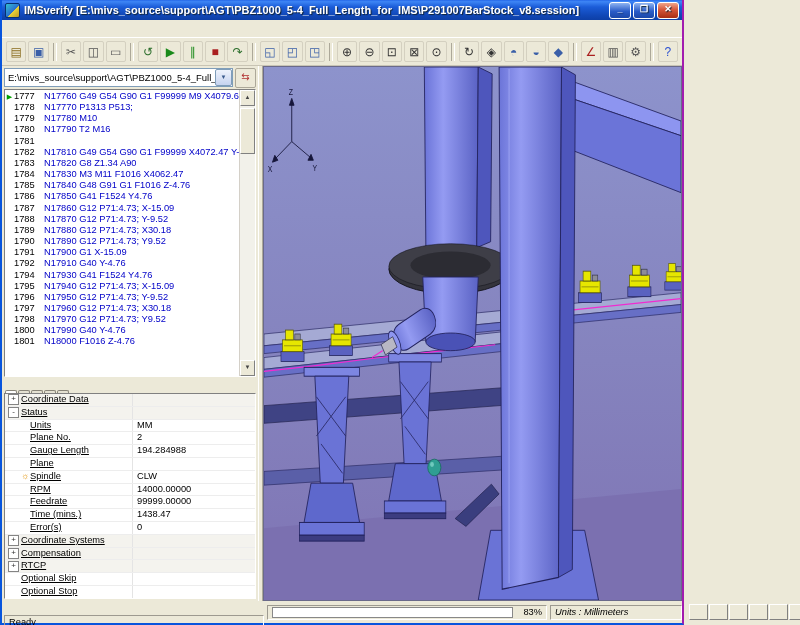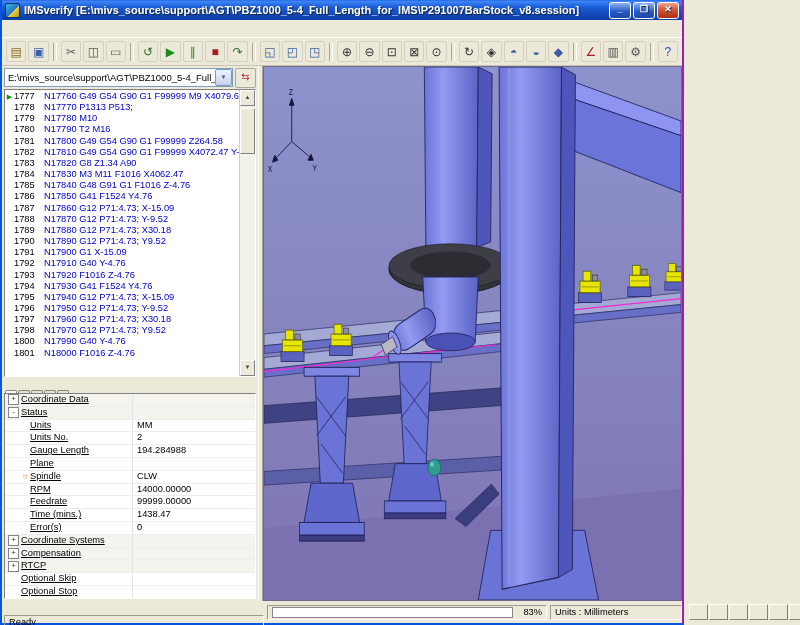--- a/index.html
+++ b/index.html
@@ -71,21 +71,21 @@
   .viewport{flex:1;position:relative;background:#8583be;border:1px solid #6a6a8a;min-width:0;overflow:hidden;}
   .viewport svg{display:block;width:100%;height:100%;}
   
   .statusbar{height:20px;flex:0 0 20px;display:flex;align-items:center;padding:1px 2px;gap:3px;background:#ece9d8;}
   .scell{height:15px;border:1px solid;border-color:#9d9a90 #fff #fff #9d9a90;display:flex;align-items:center;
     padding:0 4px;font-size:9.3px;color:#000;box-sizing:border-box;}
   .cell-ready{width:260px;flex:0 0 260px;margin-top:20px;}
   .cell-progress{width:280px;flex:0 0 280px;gap:10px;}
   .ptrack{flex:1;height:9px;border:1px solid #888;background:#fff;overflow:hidden;}
   .pfill{height:100%;background:#15153f;}
-  .cell-units{width:132px;flex:0 0 132px;}
+  .cell-units{width:132px;flex:0 0 132px;font-style:italic;}
   .cell-media{flex:1;justify-content:flex-end;gap:1px;border:none;}
   .mbtn{width:17px;height:14px;background:#ece9d8;border:1px solid;border-color:#fff #808080 #808080 #fff;
     font-size:6px;line-height:12px;text-align:center;color:#222;}
 </style>
 </head>
 <body>
 
 <div class="window">
 
   <div class="titlebar">
@@ -243,21 +243,20 @@
               <span class="ltext">N17780 M10</span>
             </div>
             <div class="code-row">
               <span class="marker"></span>
               <span class="lnum">1780</span>
               <span class="ltext">N17790 T2 M16</span>
             </div>
             <div class="code-row">
               <span class="marker"></span>
               <span class="lnum">1781</span>
-              <span class="ltext">N17800 G49 G54 G90 G1 F99999 Z264.58</span>
             </div>
             <div class="code-row">
               <span class="marker"></span>
               <span class="lnum">1782</span>
               <span class="ltext">N17810 G49 G54 G90 G1 F99999 X4072.47 Y-45.69 A90 C90</span>
             </div>
             <div class="code-row">
               <span class="marker"></span>
               <span class="lnum">1783</span>
               <span class="ltext">N17820 G8 Z1.34 A90</span>
@@ -299,25 +298,20 @@
             </div>
             <div class="code-row">
               <span class="marker"></span>
               <span class="lnum">1791</span>
               <span class="ltext">N17900 G1 X-15.09</span>
             </div>
             <div class="code-row">
               <span class="marker"></span>
               <span class="lnum">1792</span>
               <span class="ltext">N17910 G40 Y-4.76</span>
-            </div>
-            <div class="code-row">
-              <span class="marker"></span>
-              <span class="lnum">1793</span>
-              <span class="ltext">N17920 F1016 Z-4.76</span>
             </div>
             <div class="code-row">
               <span class="marker"></span>
               <span class="lnum">1794</span>
               <span class="ltext">N17930 G41 F1524 Y4.76</span>
             </div>
             <div class="code-row">
               <span class="marker"></span>
               <span class="lnum">1795</span>
               <span class="ltext">N17940 G12 P71:4.73; X-15.09</span>
@@ -381,21 +375,21 @@
           </div>
           <div class="pgrow child">
             <span class="pgbox"></span>
             <span class="pg-icon"></span>
             <span class="pglabel">Units</span>
             <span class="pgvalue">MM</span>
           </div>
           <div class="pgrow child">
             <span class="pgbox"></span>
             <span class="pg-icon"></span>
-            <span class="pglabel">Units No.</span>
+            <span class="pglabel">Plane No.</span>
             <span class="pgvalue">2</span>
           </div>
           <div class="pgrow child">
             <span class="pgbox"></span>
             <span class="pg-icon"></span>
             <span class="pglabel">Gauge Length</span>
             <span class="pgvalue">194.284988</span>
           </div>
           <div class="pgrow child">
             <span class="pgbox"></span>

